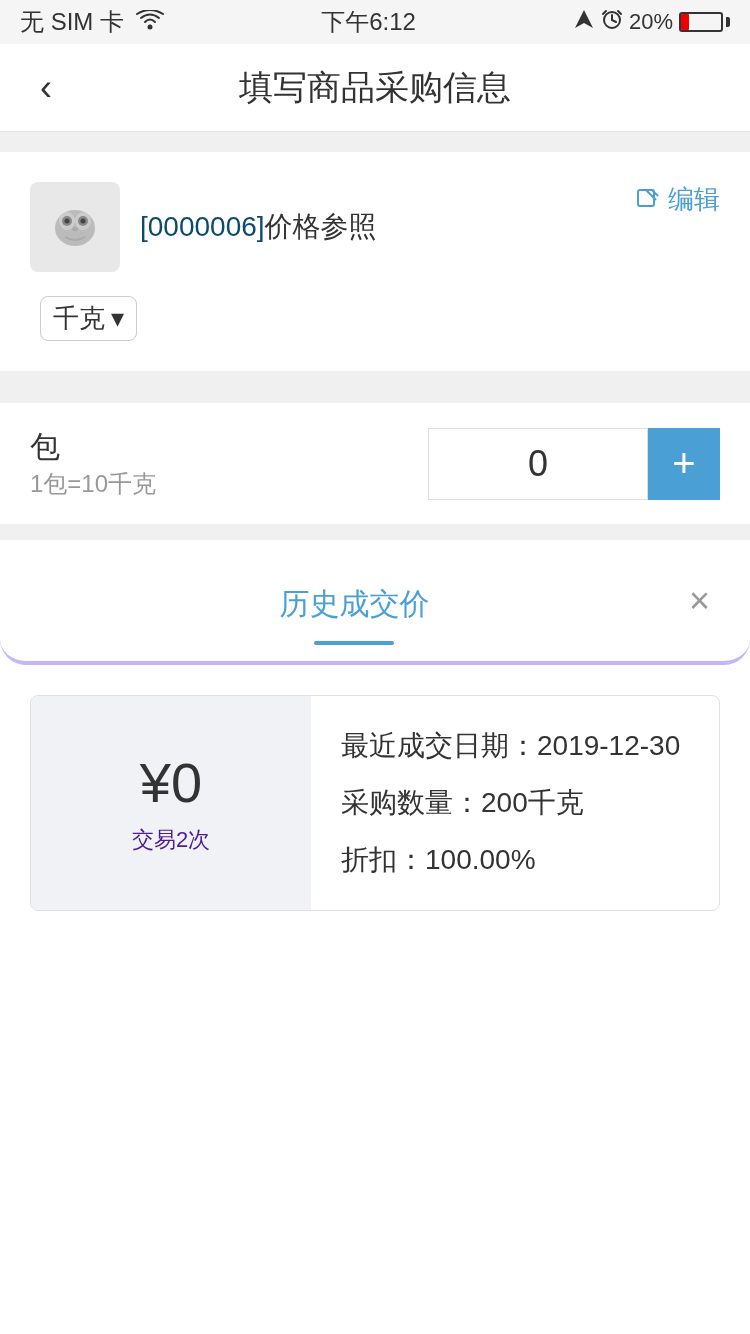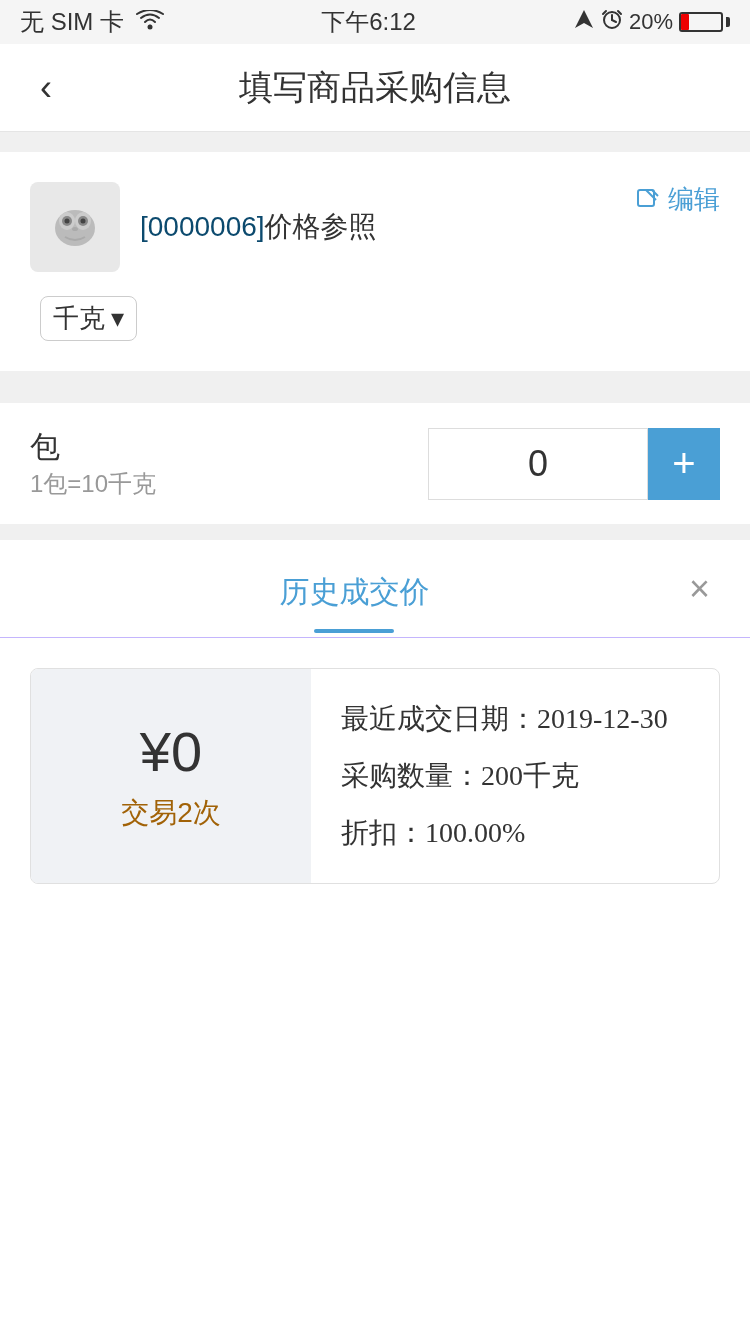--- a/index.html
+++ b/index.html
@@ -186,23 +186,24 @@
     
     .divider { height: 16px; background: #f0f0f0; }
 
     
     .tabs-panel {
       background: #fff;
     }
     .tabs-header {
       display: flex;
       align-items: center;
-      border-bottom: 1px solid #c4b5fd;
-      padding: 4px 30px;
+      border-bottom: 4px solid #c4b5fd;
+      padding: 16px 30px;
       position: relative;
+      border-radius: 26px;
     }
     .tab-item {
       flex: 1;
       text-align: center;
       padding: 28px 0 20px;
       font-size: 30px;
       color: #666;
       position: relative;
       cursor: pointer;
     }
@@ -244,32 +245,31 @@
       justify-content: center;
       padding: 40px 20px;
       flex-shrink: 0;
     }
     .history-price {
       font-size: 56px;
       color: #333;
       font-weight: 500;
     }
     .history-trades {
-      font-size: 28px;
-      color: #a16207;
+      font-size: 22px;
+      color: #4c1d95;
       margin-top: 10px;
     }
     .history-right {
       flex: 1;
       padding: 30px 30px;
       display: flex;
       flex-direction: column;
       justify-content: space-between;
       gap: 18px;
-      font-family: Liberation Serif, serif;
     }
     .detail-row {
       font-size: 28px;
       color: #333;
       line-height: 1.4;
     }
     .detail-label { color: #333; }
 
     
     .white-area {

